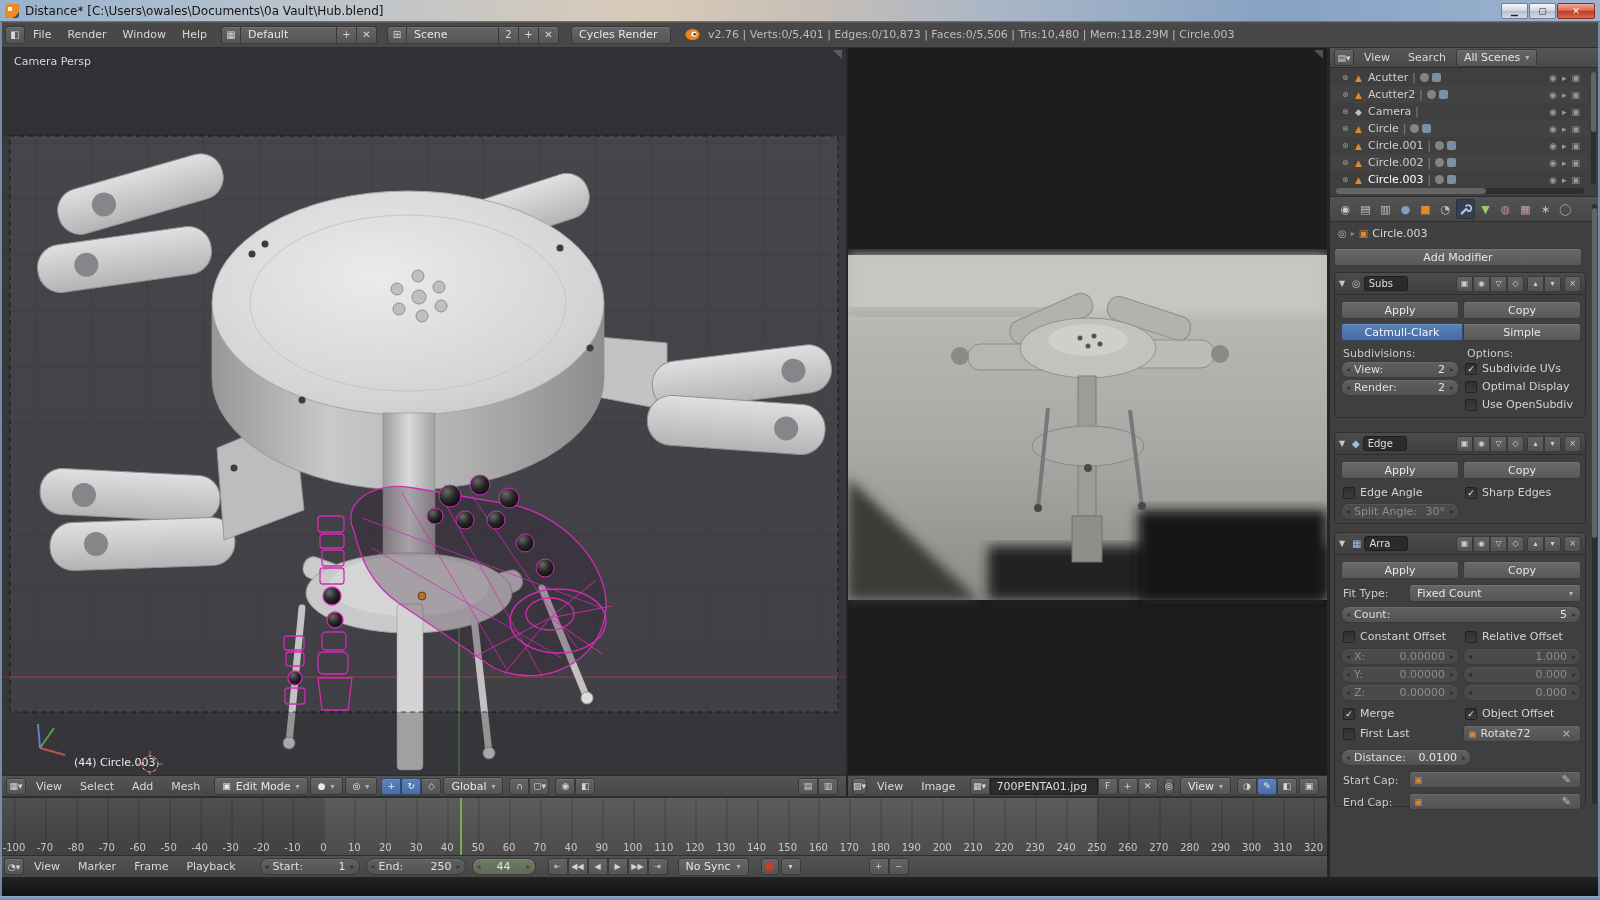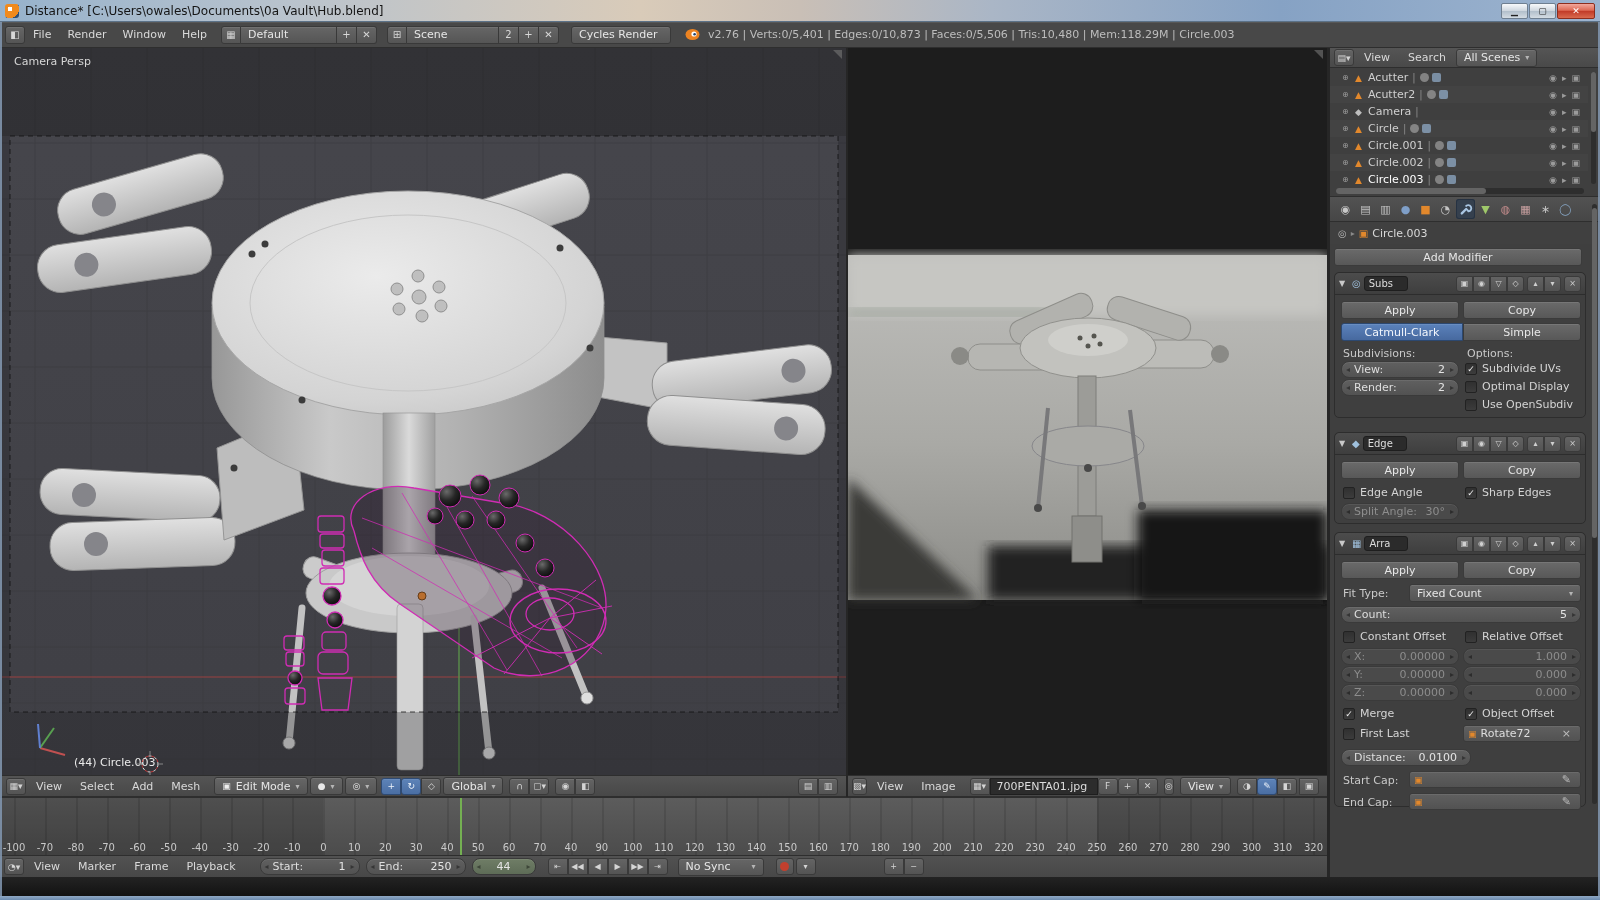--- a/index.html
+++ b/index.html
@@ -886,21 +886,21 @@
         <span class="nfa">▸</span>
     </span>
     <span class="group" style="margin-left:10px">
       <span class="tbtn">⇤</span>
       <span class="tbtn">◀◀</span>
       <span class="tbtn">◀</span>
       <span class="tbtn">▶</span>
       <span class="tbtn">▶▶</span>
       <span class="tbtn">⇥</span>
     </span>
-    <span class="dd" style="margin-left:8px;width:86px;justify-content:space-between">
+    <span class="dd" style="margin-left:8px;width:71px;justify-content:space-between">
       <span>No Sync</span>
         <span class="car">▾</span>
     </span>
     <span class="tbtn rec" style="margin-left:10px;border-radius:3px">
         <b></b>
       </span>
     <span class="tbtn" style="border-radius:3px">▾</span>
     <span class="group" style="margin-left:66px">
       <span class="tbtn">+</span>
       <span class="tbtn">−</span>

